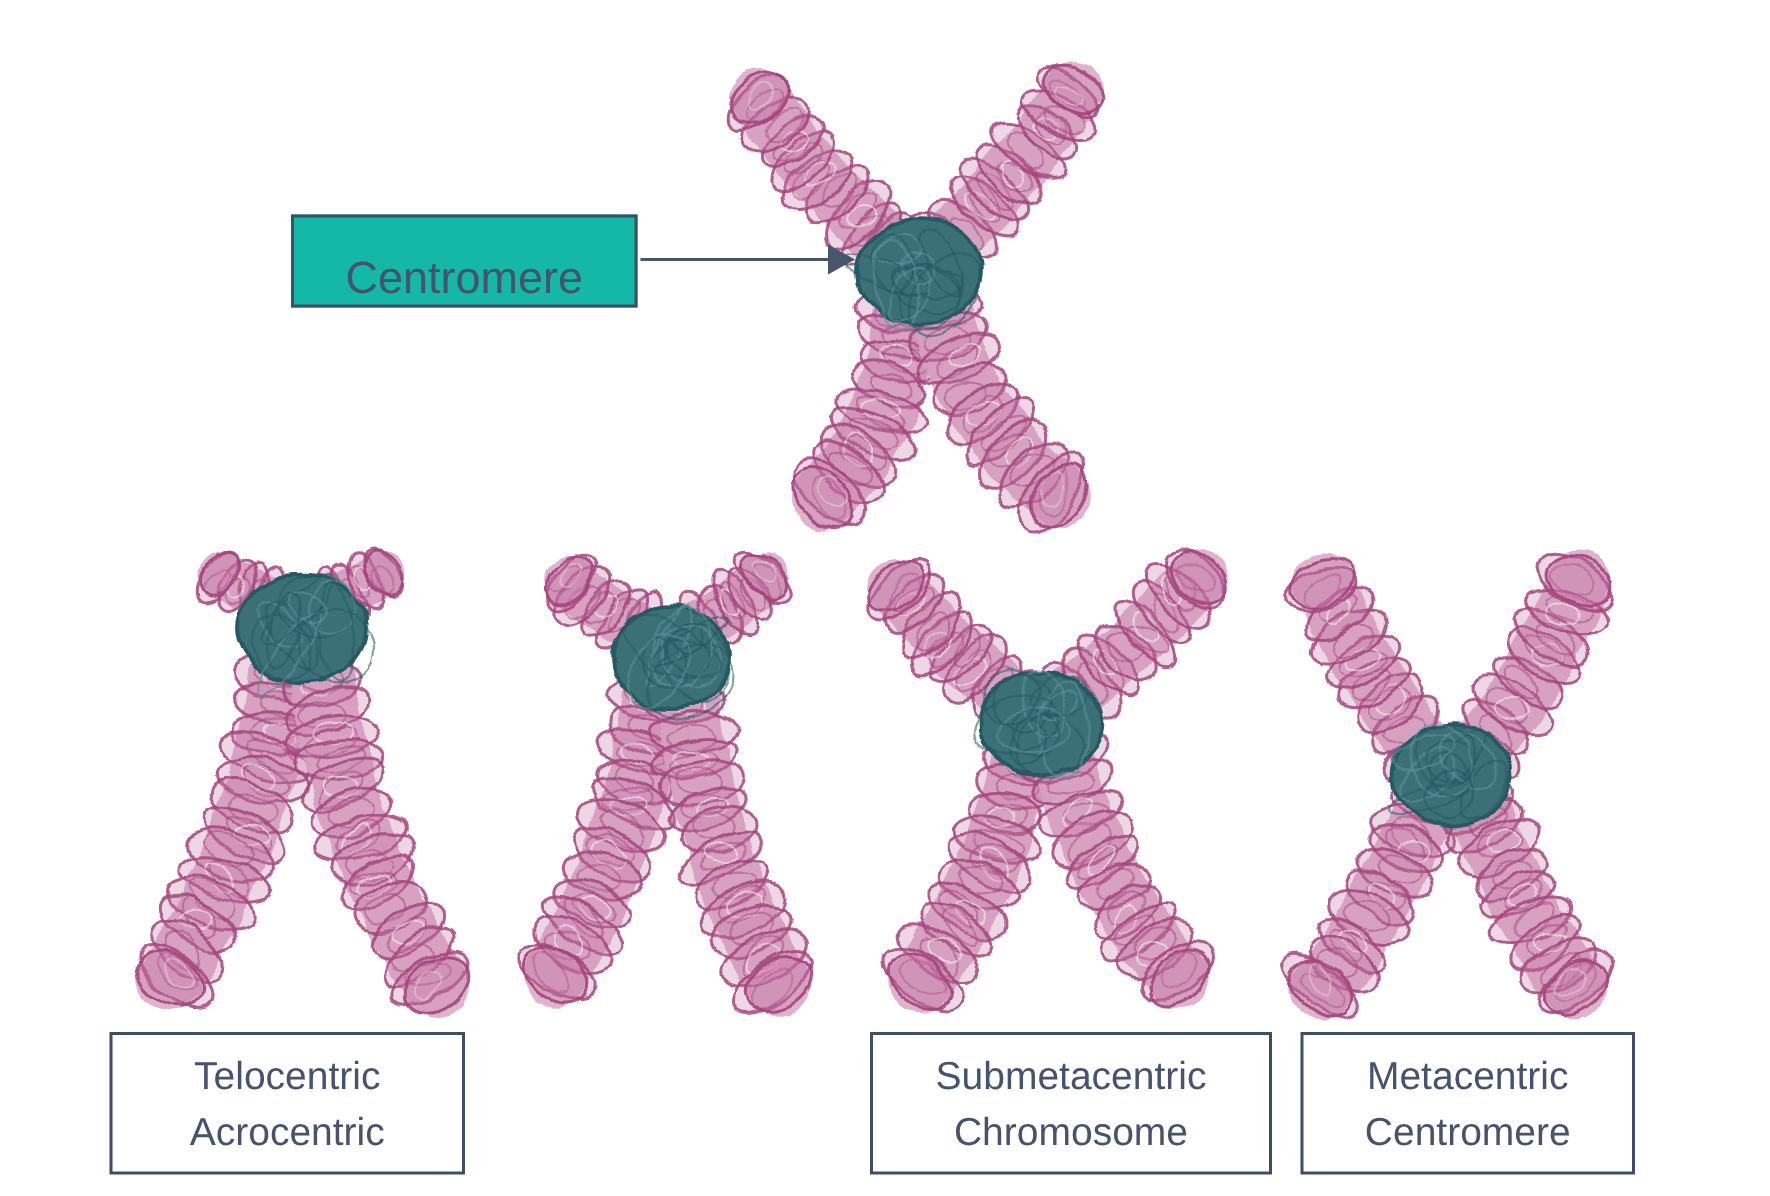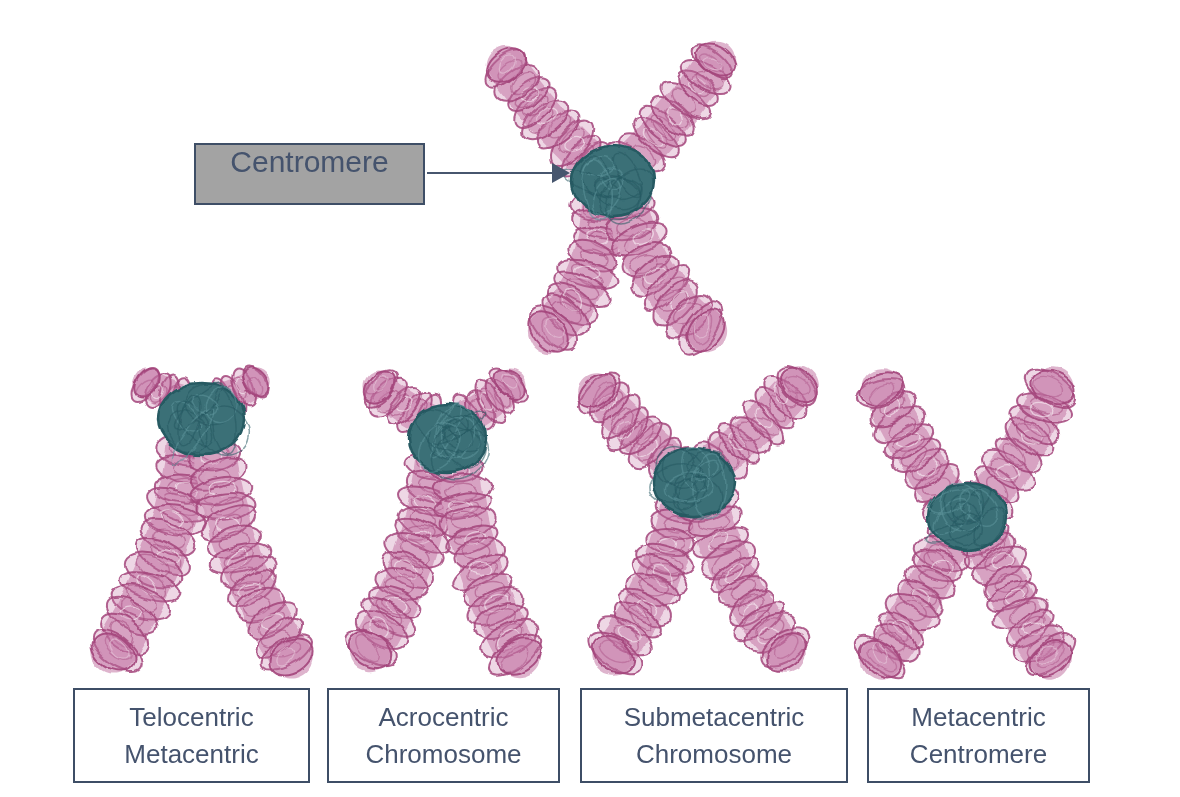--- a/index.html
+++ b/index.html
@@ -2,22 +2,22 @@
 <html style="--label-border: #3e4e66; --label-text: #45536d; --arrow: #47566e;"><head>
 <meta charset="utf-8">
 <title>Diagram</title>
 <style>
   html,body{margin:0;padding:0;background:#ffffff;}
   .stage{position:relative;width:1180px;height:797px;background:#ffffff;overflow:hidden;
          font-family:"Liberation Sans",sans-serif;}
   .stage svg{position:absolute;left:0;top:0;}
   .anno-box{position:absolute;left:194px;top:143px;width:231px;height:62px;
             border:2px solid var(--label-border,#3e4e66);box-sizing:border-box;
-            display:flex;align-items:flex-start;justify-content:center;
-            font-size:30px;color:var(--label-text,#3d4c66);background:#a3a3a3;z-index:3;}
+            display:flex;align-items:flex-end;justify-content:center;
+            font-size:30px;color:var(--label-text,#3d4c66);background:#14b8a6;z-index:3;}
   .arrow-line{position:absolute;left:427px;top:172px;width:128px;height:2px;
               background:var(--arrow,#47566e);z-index:2;}
   .arrow-head{position:absolute;left:552px;top:163px;width:0;height:0;
               border-left:18px solid var(--arrow,#47566e);
               border-top:10px solid transparent;border-bottom:10px solid transparent;z-index:2;}
   .label-box{position:absolute;top:688px;height:95px;border:2px solid var(--label-border,#3e4e66);
              box-sizing:border-box;display:flex;align-items:center;justify-content:center;
              text-align:center;font-size:26px;line-height:37px;color:var(--label-text,#45536d);
              background:#ffffff;padding:0 6px;z-index:3;}
   #lb0{left:73px;width:237px;}
@@ -589,24 +589,21 @@
       </g>
   </svg>
 
   <div class="anno-box">
     <span>Centromere</span>
   </div>
   <div class="arrow-line"></div>
   <div class="arrow-head"></div>
 
   <div class="label-box" id="lb0">
-    <span>Telocentric Metacentric</span>
-  </div>
-  <div class="label-box" id="lb1">
-    <span>Acrocentric Chromosome</span>
+    <span>Telocentric Acrocentric</span>
   </div>
   <div class="label-box" id="lb2">
     <span>Submetacentric Chromosome</span>
   </div>
   <div class="label-box" id="lb3">
     <span>Metacentric Centromere</span>
   </div>
 
 </div>
 

